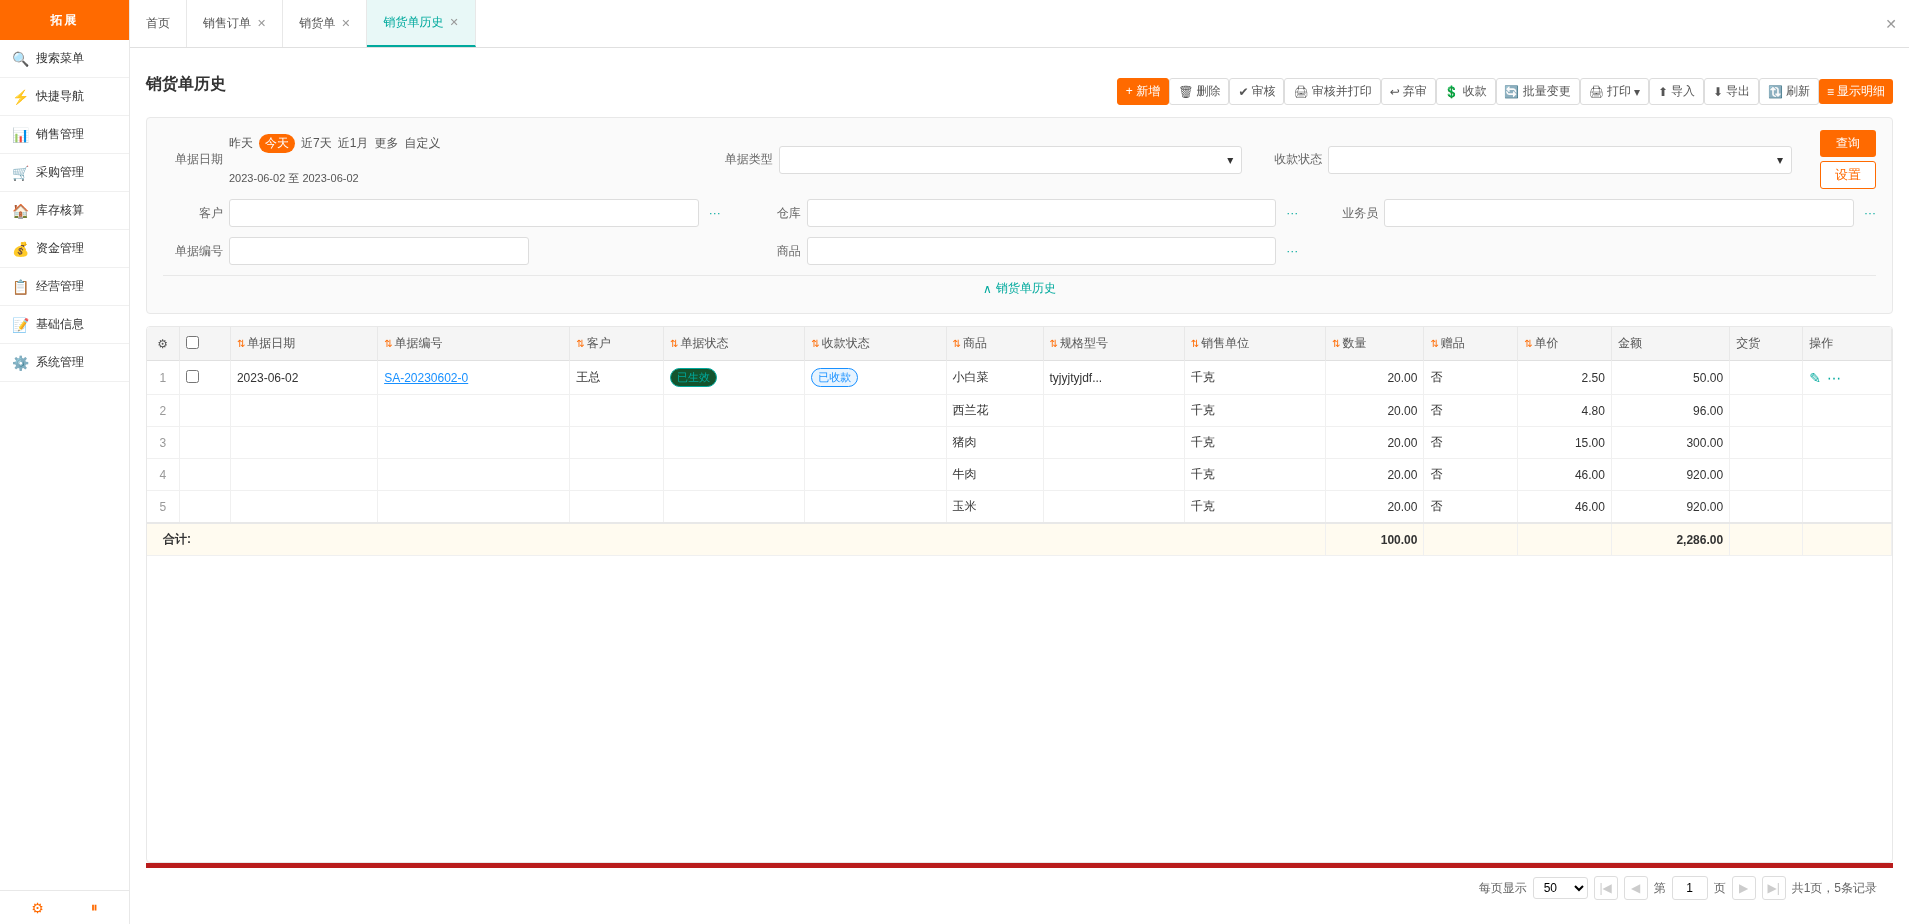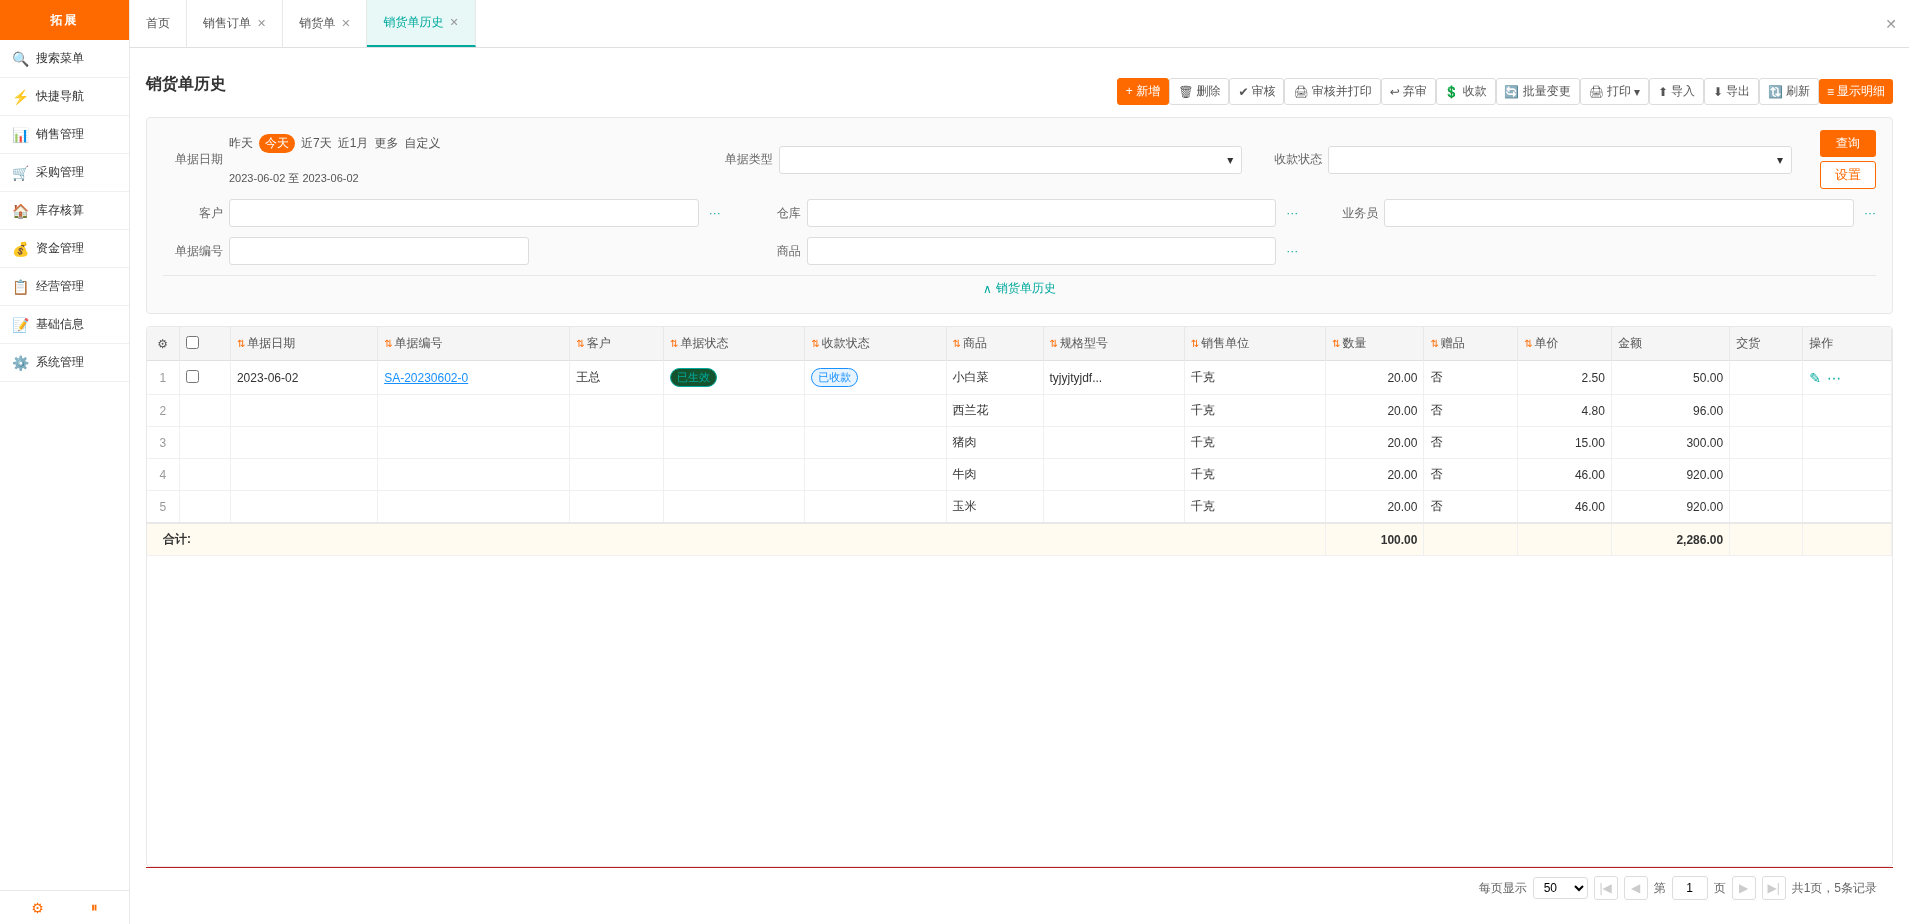--- a/index.html
+++ b/index.html
@@ -307,21 +307,21 @@
     }
 
     
     .pagination {
       display: flex;
       align-items: center;
       justify-content: flex-end;
       padding: 8px 16px;
       gap: 6px;
       background: #fff;
-      border-top: 1px solid #b91c1c;
+      border-top: 5px solid #b91c1c;
     }
     .page-size-label { color: #666; }
     .page-size-select {
       border: 1px solid #ddd;
       border-radius: 3px;
       padding: 2px 6px;
       background: #fff;
     }
     .page-btn {
       width: 24px;

